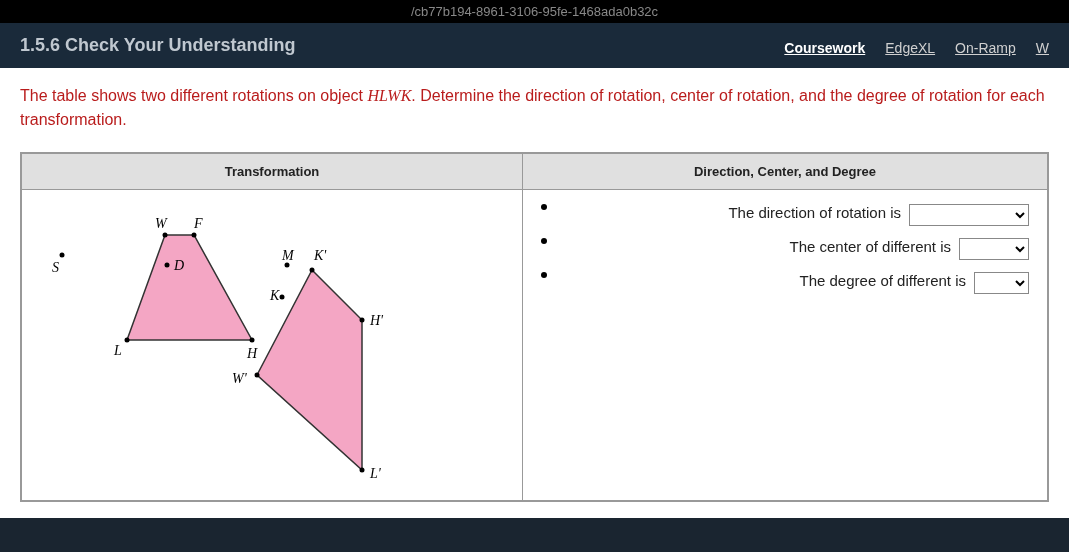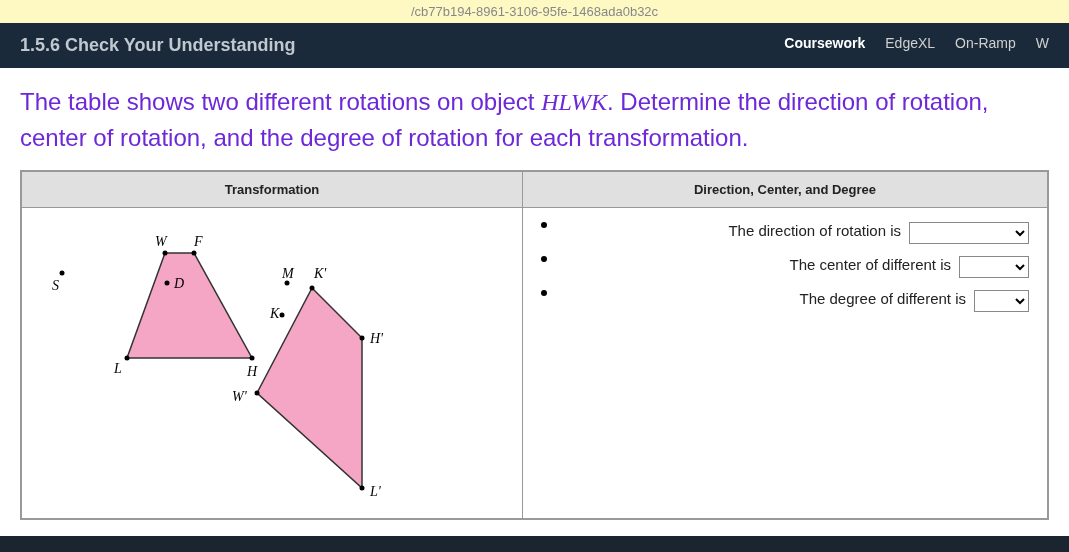--- a/index.html
+++ b/index.html
@@ -9,58 +9,59 @@
       width: 1069px;
       height: 552px;
       overflow: hidden;
       position: relative;
     }
     .url-bar {
       color: #888;
       font-size: 13px;
       padding: 4px 0;
       text-align: center;
-      background: #fef9c3;
+      background: #000000;
     }
     .header {
       display: flex;
       justify-content: space-between;
-      align-items: flex-start;
+      align-items: flex-end;
       padding: 12px 20px;
       background: #1a2a3a;
       color: #d0d0d0;
     }
     .breadcrumb {
       font-size: 18px;
       font-weight: bold;
       color: #c0c8d0;
     }
     .nav-tabs {
       display: flex;
       gap: 20px;
       font-size: 14px;
     }
     .nav-tab {
       color: #d0d0d0;
       cursor: pointer;
+      text-decoration: underline;
     }
     .nav-tab.active {
       font-weight: bold;
       color: #fff;
     }
     .content {
       background: #fff;
       padding: 16px 20px;
       color: #222;
     }
     .problem-text {
-      font-size: 24px;
+      font-size: 16px;
       line-height: 1.5;
-      margin-bottom: 14px;
-      color: #6d28d9;
+      margin-bottom: 20px;
+      color: #b91c1c;
     }
     .math-var {
       font-family: "Times New Roman", serif;
       font-style: italic;
     }
     table {
       width: 100%;
       border-collapse: collapse;
       border: 2px solid #999;
     }

